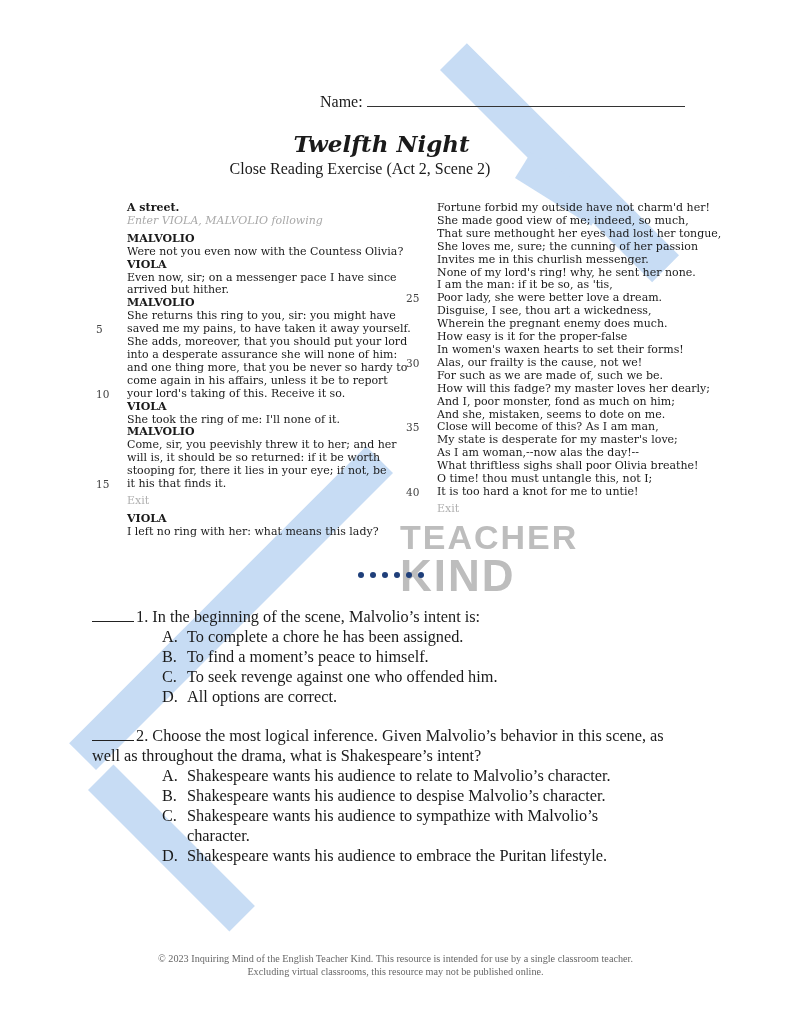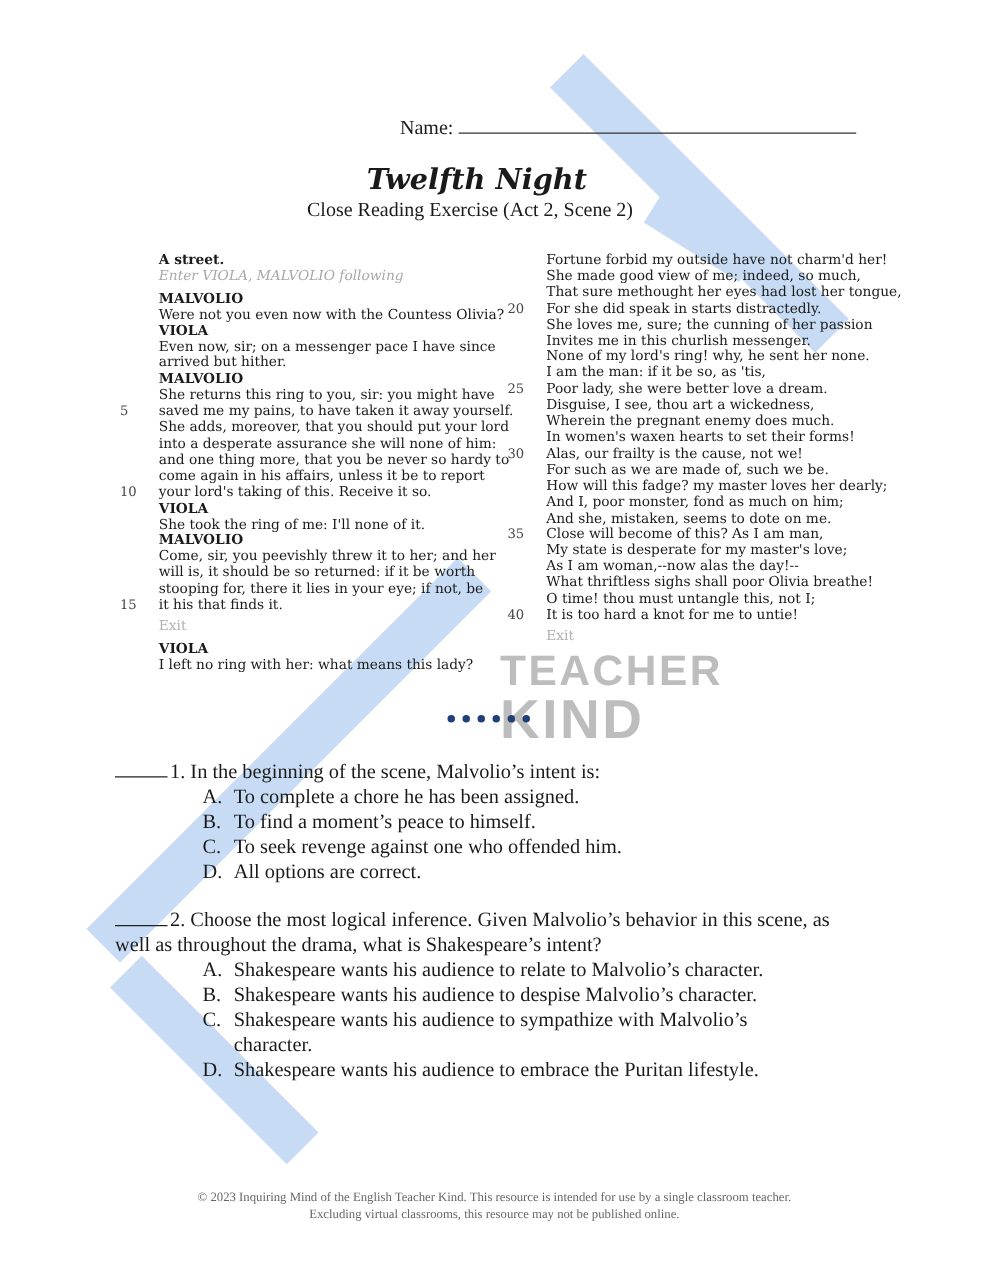--- a/index.html
+++ b/index.html
@@ -6,21 +6,21 @@
   body { width:791px; height:1024px; background:#ffffff; position:relative; overflow:hidden;
          font-family:"DejaVu Serif", serif; color:#1a1a1a; }
   .wm { position:absolute; z-index:0; pointer-events:none; }
   .wm-band { position:absolute; background:#c7dcf4; }
   .logo-wm { position:absolute; z-index:0; color:#bdbdbd; font-family:"Liberation Sans", sans-serif;
              font-weight:bold; letter-spacing:2px; }
   .layer { position:absolute; z-index:2; }
   .name-row { left:320px; top:92px; font-size:16px; font-family:"Liberation Serif", serif; }
   .name-line { display:inline-block; width:318px; border-bottom:1.5px solid #333; margin-left:4px; height:14px; vertical-align:baseline; }
   .title { left:0; width:763px; top:130px; text-align:center; font-size:23px; font-weight:bold; font-style:italic; font-family:"DejaVu Serif", serif; }
-  .subtitle { left:16px; width:720px; top:160px; text-align:center; font-size:16px; font-family:"Liberation Serif", serif; }
+  .subtitle { left:0; width:720px; top:160px; text-align:center; font-size:16px; font-family:"Liberation Serif", serif; }
   .col { font-size:11px; line-height:12.9px; font-family:"DejaVu Serif", serif; }
   .col-left { left:96px; top:202px; width:300px; }
   .col-right { left:406px; top:202px; width:300px; }
   .ln-row { position:relative; padding-left:31px; white-space:nowrap; }
   .ln-num { position:absolute; left:0; width:20px; color:#444; font-size:10.5px; }
   .spk { font-weight:bold; padding-left:31px; }
   .stage { color:#a8a8a8; font-style:italic; padding-left:31px; }
   .exit { color:#b0b0b0; padding-left:31px; margin:4px 0 5px; }
   .setting { font-weight:bold; padding-left:31px; }
   .dots { left:358px; top:572px; display:flex; gap:6px; }
@@ -82,28 +82,28 @@
       <div class="exit">Exit</div>
       <div class="spk">VIOLA</div>
       <div class="ln-row"><span class="ln-num"></span><span>I left no ring with her: what means this lady?</span></div>
     </div>
 </div>
 <div class="layer col col-right">
   <div id="right-lines">
       <div class="ln-row"><span class="ln-num"></span><span>Fortune forbid my outside have not charm'd her!</span></div>
       <div class="ln-row"><span class="ln-num"></span><span>She made good view of me; indeed, so much,</span></div>
       <div class="ln-row"><span class="ln-num"></span><span>That sure methought her eyes had lost her tongue,</span></div>
-      <div class="ln-row"><span class="ln-num">20</span><span>For she did speak in starts distractedly.</span></div>
       <div class="ln-row"><span class="ln-num"></span><span>She loves me, sure; the cunning of her passion</span></div>
       <div class="ln-row"><span class="ln-num"></span><span>Invites me in this churlish messenger.</span></div>
       <div class="ln-row"><span class="ln-num"></span><span>None of my lord's ring! why, he sent her none.</span></div>
       <div class="ln-row"><span class="ln-num"></span><span>I am the man: if it be so, as 'tis,</span></div>
       <div class="ln-row"><span class="ln-num">25</span><span>Poor lady, she were better love a dream.</span></div>
       <div class="ln-row"><span class="ln-num"></span><span>Disguise, I see, thou art a wickedness,</span></div>
       <div class="ln-row"><span class="ln-num"></span><span>Wherein the pregnant enemy does much.</span></div>
+      <div class="ln-row"><span class="ln-num"></span><span>How easy is it for the proper-false</span></div>
       <div class="ln-row"><span class="ln-num"></span><span>In women's waxen hearts to set their forms!</span></div>
       <div class="ln-row"><span class="ln-num">30</span><span>Alas, our frailty is the cause, not we!</span></div>
       <div class="ln-row"><span class="ln-num"></span><span>For such as we are made of, such we be.</span></div>
       <div class="ln-row"><span class="ln-num"></span><span>How will this fadge? my master loves her dearly;</span></div>
       <div class="ln-row"><span class="ln-num"></span><span>And I, poor monster, fond as much on him;</span></div>
       <div class="ln-row"><span class="ln-num"></span><span>And she, mistaken, seems to dote on me.</span></div>
       <div class="ln-row"><span class="ln-num">35</span><span>Close will become of this? As I am man,</span></div>
       <div class="ln-row"><span class="ln-num"></span><span>My state is desperate for my master's love;</span></div>
       <div class="ln-row"><span class="ln-num"></span><span>As I am woman,--now alas the day!--</span></div>
       <div class="ln-row"><span class="ln-num"></span><span>What thriftless sighs shall poor Olivia breathe!</span></div>

